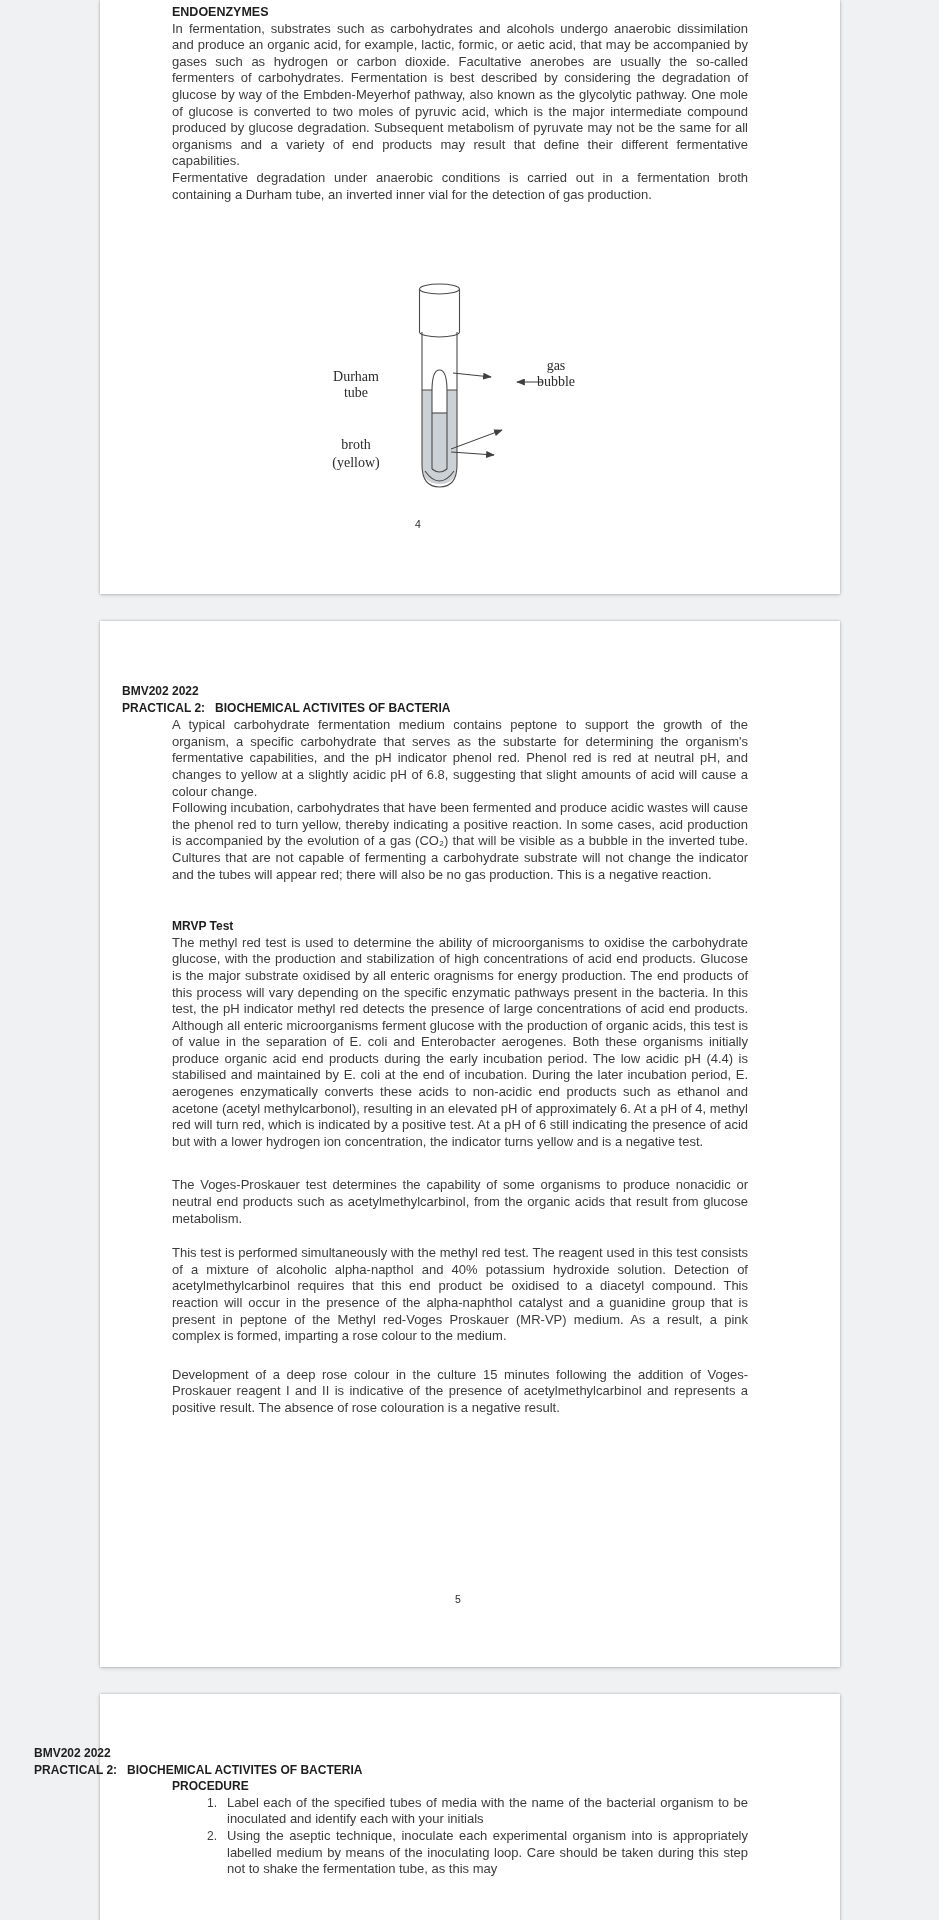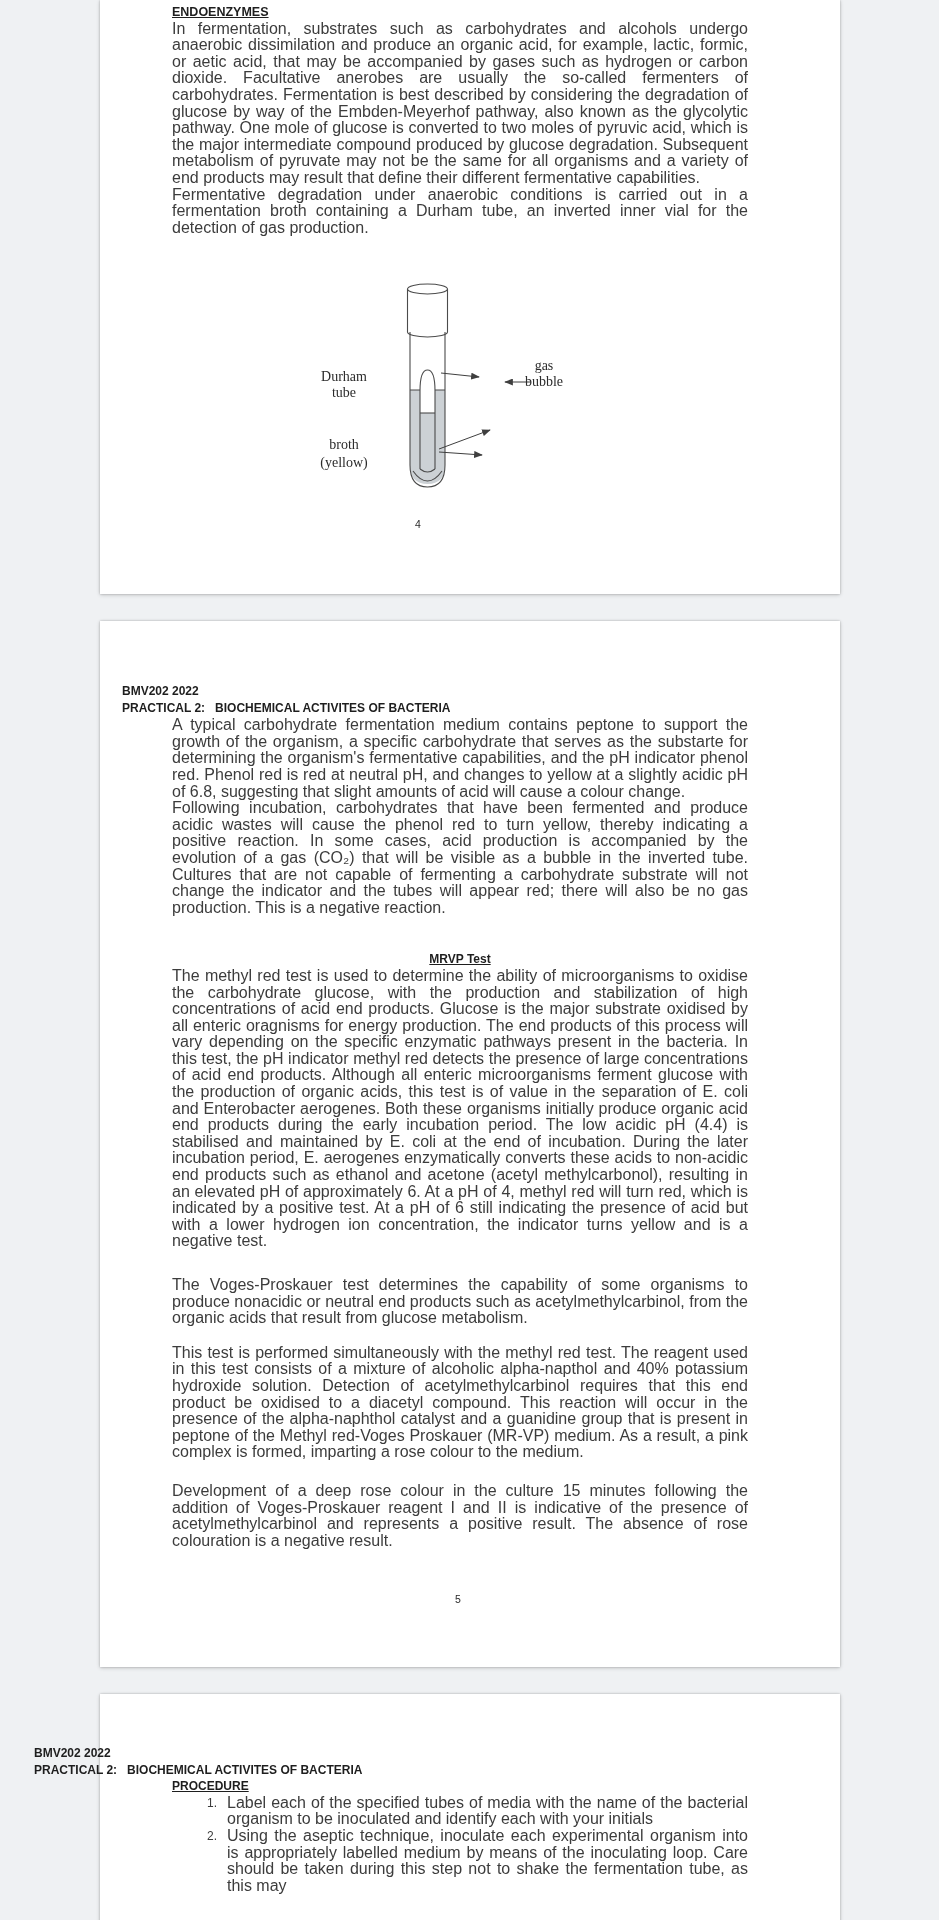--- a/index.html
+++ b/index.html
@@ -18,35 +18,35 @@
     box-sizing:border-box;
     box-shadow:0 0 2px rgba(0,0,0,.22),0 1px 4px rgba(0,0,0,.18);
     padding-left:72px;
     padding-right:92px;
   }
   #page4{top:0;height:594px;}
   #page5{top:621px;height:1046px;}
   #page6{top:1694px;height:1046px;}
 
   .bodytext{
-    font-size:16px;
+    font-size:13px;
     line-height:16.6px;
     color:#3c3c3c;
     text-align:justify;
     margin:0;
   }
-  .h-line{font-size:12px;line-height:16.6px;font-weight:700;color:#1e1e1e;margin:0;text-decoration:underline;}
+  .h-line{font-size:12px;line-height:16.6px;font-weight:700;color:#1e1e1e;margin:0;}
 
   
   .doc-title{margin-top:4px;font-size:12.5px;}
   .sub-title{margin-top:21px;}
 
   .figure-wrap{
     position:absolute;
-    left:4px;top:265px;
+    left:16px;top:265px;
     width:740px;height:235px;
   }
   .fig-label{
     font-family:"Liberation Serif",serif;
     font-size:14px;
     fill:#2b2b2b;
   }
   .fig-stroke{stroke:#4b4b4b;stroke-width:1.1;fill:none;}
   .arrow-line{stroke:#3f3f3f;stroke-width:1;fill:none;}
 
@@ -63,21 +63,21 @@
   
   .center-header{
     font-weight:700;color:#1e1e1e;
     font-size:12px;line-height:16.6px;
   }
   #page5 .center-header{margin-top:62px;transform:translateX(-50px);}
   #page6 .center-header{margin-top:51px;transform:translateX(-138px);}
 
   
   .p5-para1{margin-top:1px;}
-  .p5-h3{margin-top:35px;text-align:center;}
+  .p5-h3{margin-top:35px;}
   .p5-para4{margin-top:27px;}
   .p5-para5{margin-top:18px;}
   .p5-para6{margin-top:22px;}
 
   
   .p6-section{margin-top:22px;}
   .steps{margin:0;padding:0;list-style:none;}
   .step{display:flex;}
   .step .num{
     flex:0 0 20px;

